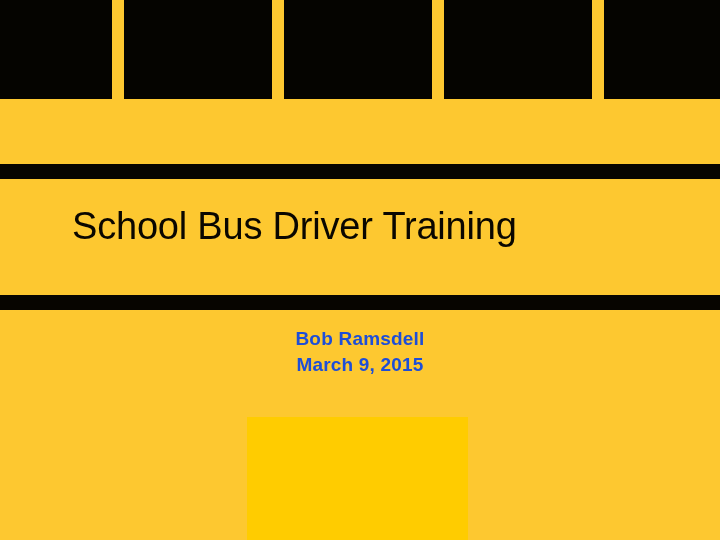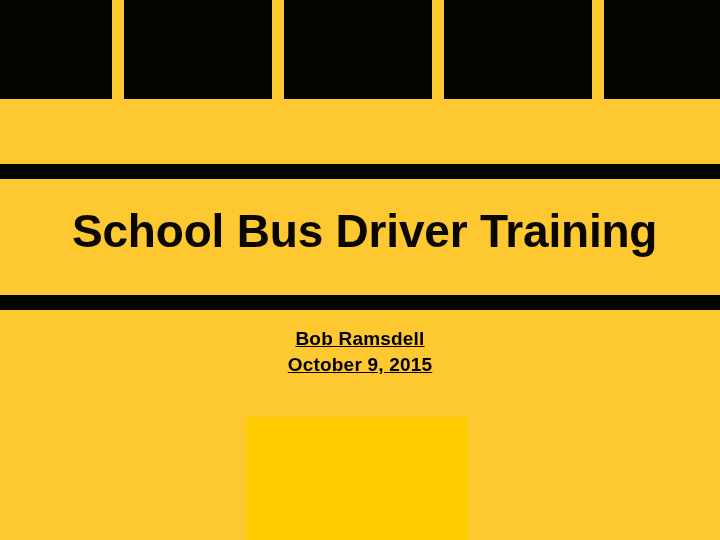--- a/index.html
+++ b/index.html
@@ -54,22 +54,22 @@
     width: 720px;
     height: 116px;
   }
 
   .slide-title {
     position: absolute;
     left: 72px;
     top: 28px;
     width: 600px;
     margin: 0;
-    font-size: 46px;
-    font-weight: bold;
+    font-size: 38px;
+    font-weight: normal;
     line-height: 1.05;
     color: #0a0700;
     letter-spacing: -0.2px;
     text-align: left;
     white-space: nowrap;
   }
 
   
   .subtitle-block {
     position: absolute;
@@ -77,23 +77,22 @@
     top: 326px;
     width: 500px;
     text-align: center;
   }
 
   .subtitle-line {
     margin: 0;
     font-size: 19px;
     font-weight: bold;
     line-height: 26px;
-    color: #000000;
+    color: #1d4ed8;
     letter-spacing: 0.2px;
-    text-decoration: underline;
   }
 
   
   .content-placeholder {
     position: absolute;
     left: 247px;
     top: 417px;
     width: 221px;
     height: 123px;
     background: #ffcc00;
@@ -114,18 +113,18 @@
 
   <div class="body-stripe stripe-upper"></div>
   <div class="body-stripe stripe-lower"></div>
 
   <div class="title-band">
     <h1 class="slide-title">School Bus Driver Training</h1>
   </div>
 
   <div class="subtitle-block">
     <p class="subtitle-line">Bob Ramsdell</p>
-    <p class="subtitle-line">October 9, 2015</p>
+    <p class="subtitle-line">March 9, 2015</p>
   </div>
 
   <div class="content-placeholder"></div>
 
 </div>
 
 </body></html>

